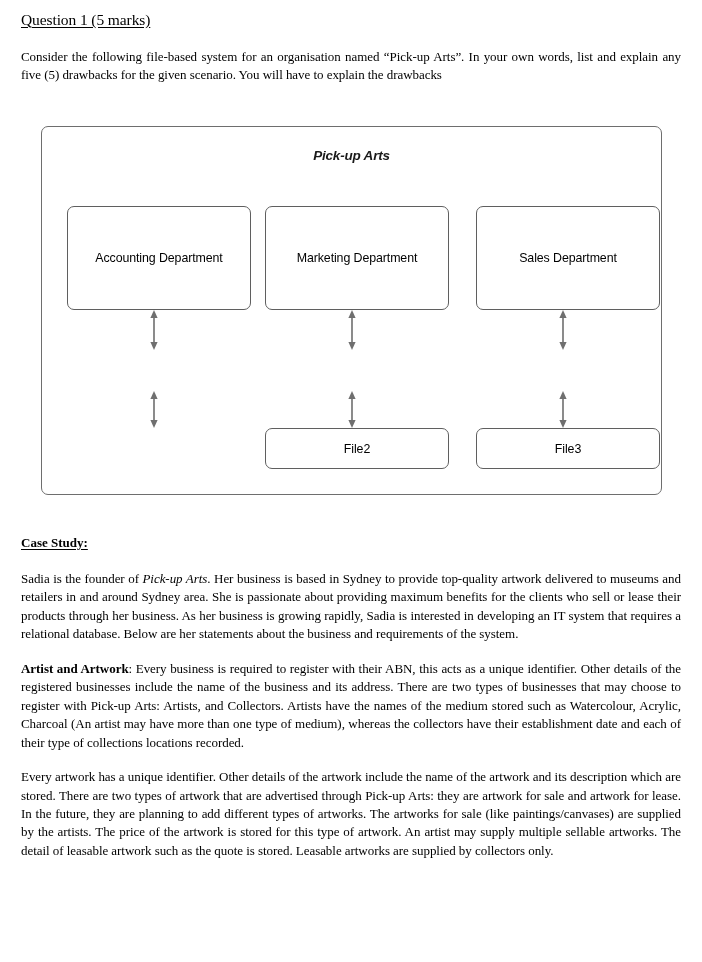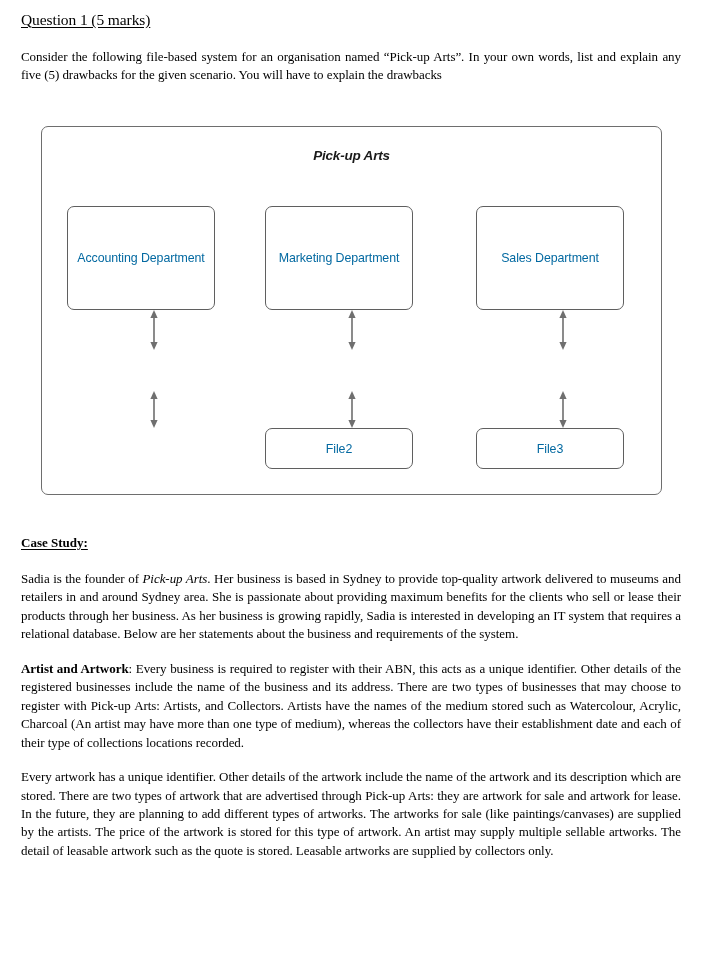--- a/index.html
+++ b/index.html
@@ -114,28 +114,28 @@
     width: 173px;
     height: 100%;
   }
   .col-0 { left: 26px; }
   .col-1 { left: 224px; }
   .col-2 { left: 435px; }
 
   .node {
     position: absolute;
     left: 0;
-    width: 148px;
+    width: 184px;
     box-sizing: border-box;
     border: 1.6px solid #5f5f5f;
     border-radius: 7px;
     background: #ffffff;
     font-family: "Liberation Sans", "DejaVu Sans", sans-serif;
     font-size: 12.4px;
-    color: #0369a1;
+    color: #000000;
     display: flex;
     align-items: center;
     justify-content: center;
     text-align: center;
     letter-spacing: -0.1px;
   }
   .node-dept {
     top: 0;
     height: 104px;
   }

